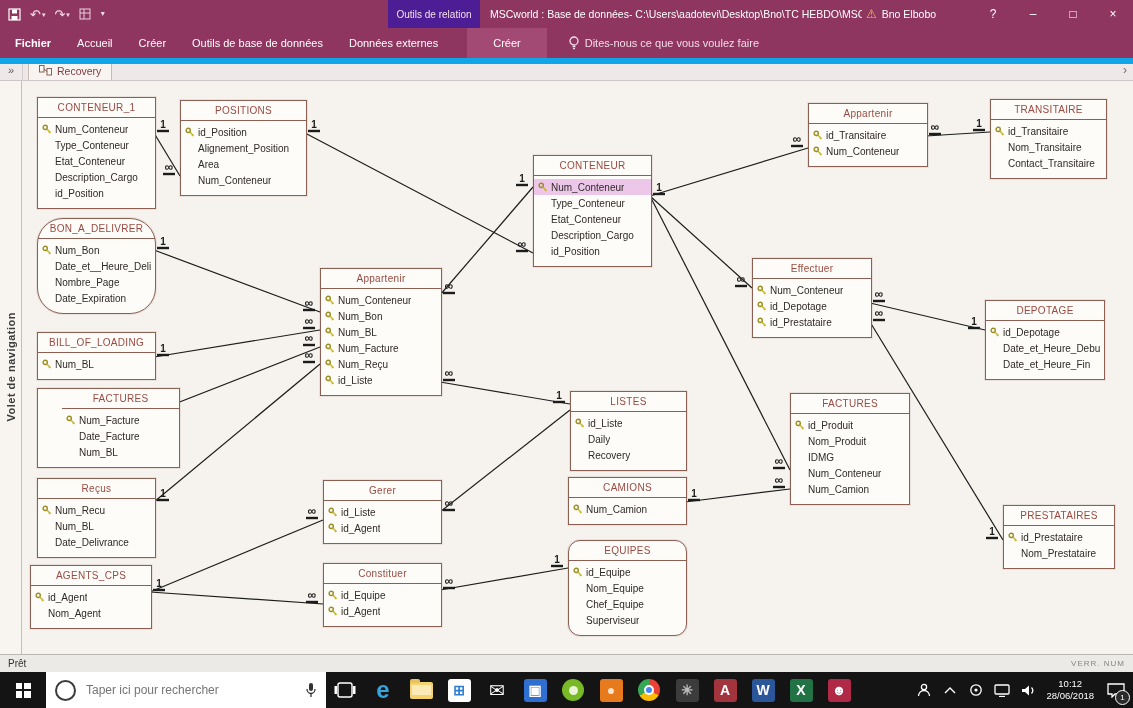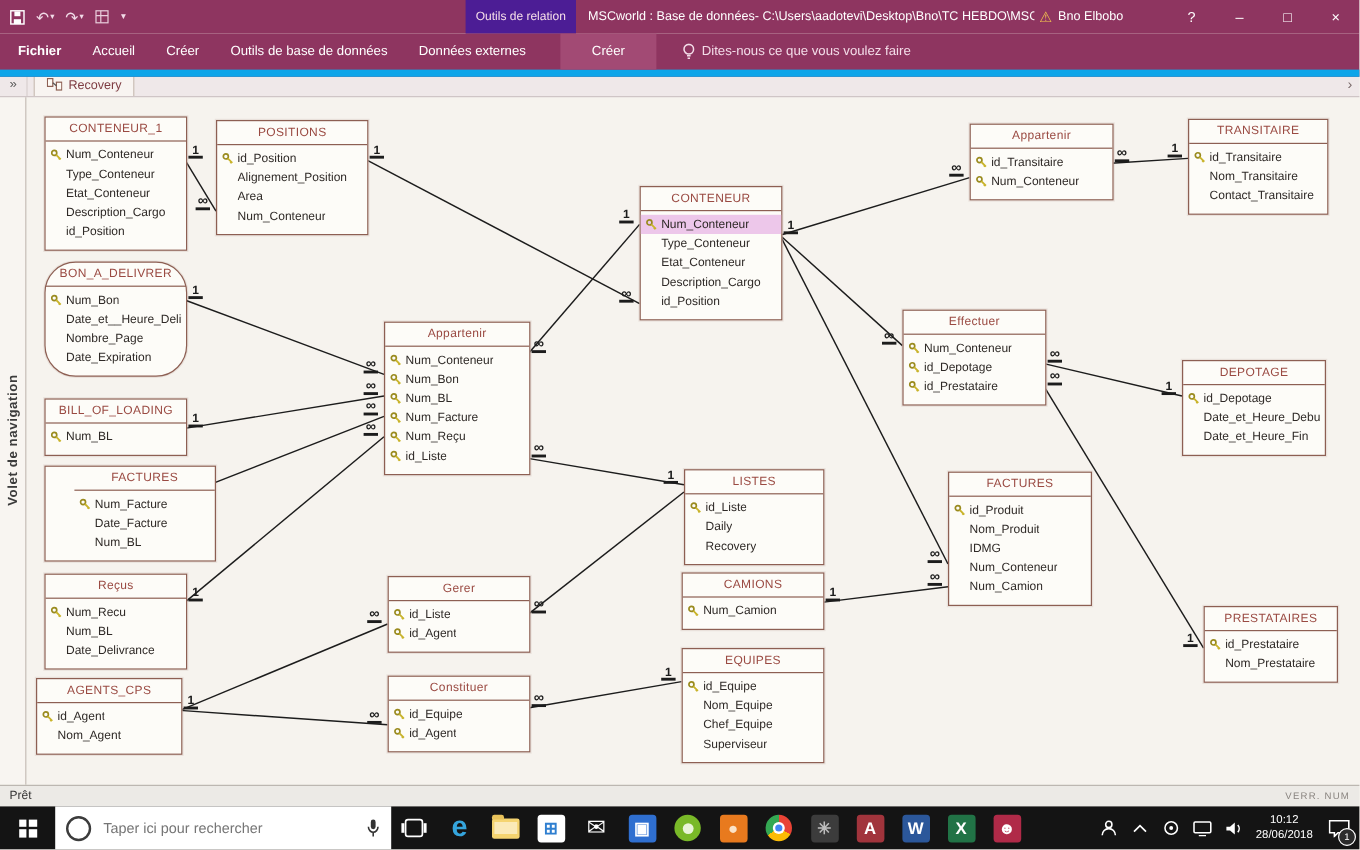--- a/index.html
+++ b/index.html
@@ -593,21 +593,21 @@
           <span class="key">
             <svg width="10" height="10">
               <circle cx="3.2" cy="3.4" r="2.1" fill="none" stroke="#9a8b1f" stroke-width="1.4"></circle>
               <path d="M4.8 5 L8.6 8.8 M6.9 8.9 L8 7.8" stroke="#c9b42c" stroke-width="1.5" fill="none"></path>
             </svg>
           </span>
           <span class="fname">Num_Camion</span>
         </div>
       </div>
     </div>
-    <div class="tbl" style="left: 568px; top: 540px; width: 117px;">
+    <div class="tbl" style="left: 568px; top: 540px; width: 117px; border-radius: 12px;">
       <div class="tbl-title">EQUIPES</div>
       <div class="tbl-body">
         <div class="fld">
           <span class="key">
             <svg width="10" height="10">
               <circle cx="3.2" cy="3.4" r="2.1" fill="none" stroke="#9a8b1f" stroke-width="1.4"></circle>
               <path d="M4.8 5 L8.6 8.8 M6.9 8.9 L8 7.8" stroke="#c9b42c" stroke-width="1.5" fill="none"></path>
             </svg>
           </span>
           <span class="fname">id_Equipe</span>

